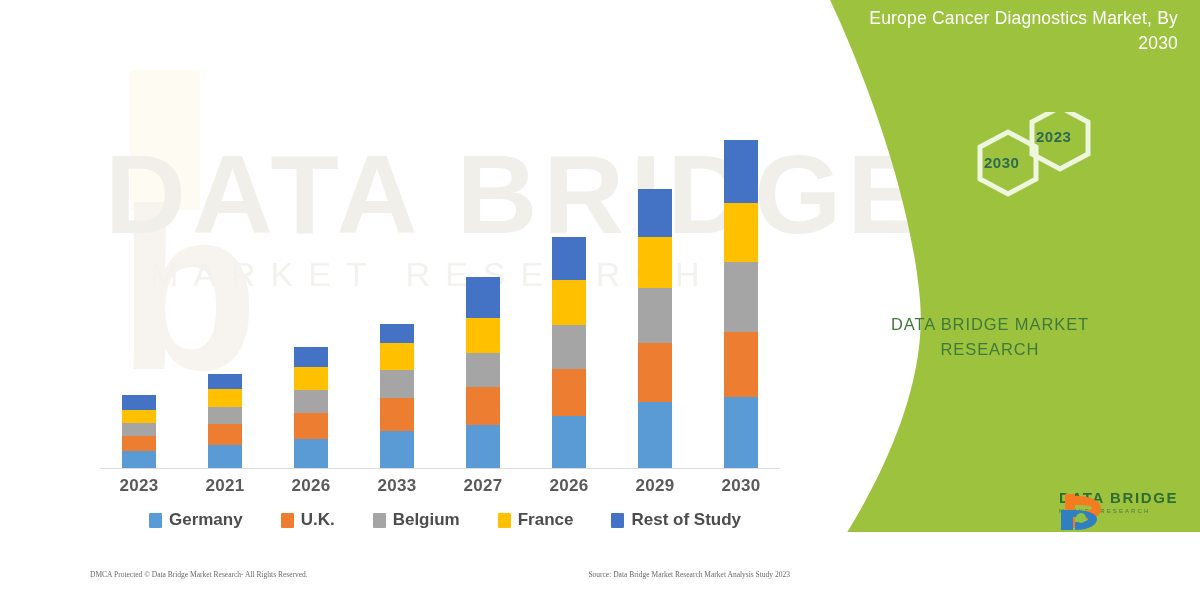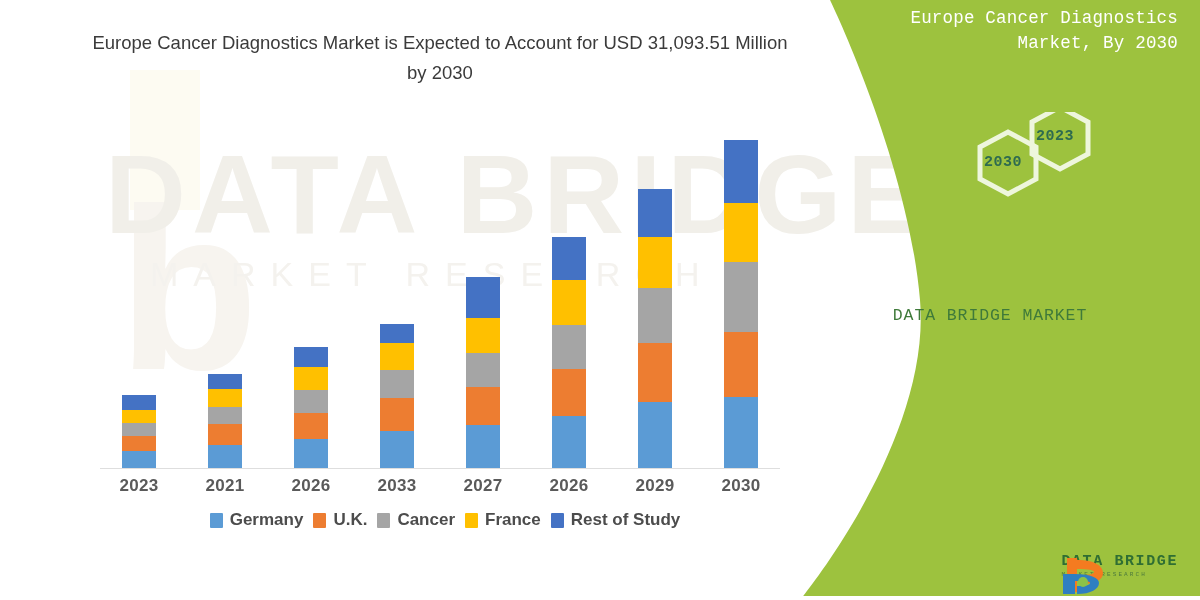--- a/index.html
+++ b/index.html
@@ -8,38 +8,38 @@
     font-family:"Liberation Sans", sans-serif;
     background:#ffffff;
     overflow:hidden;
     position:relative;
   }
 
   #root { position:relative; width:1200px; height:600px; background:#fff; overflow:hidden; }
 
   
   .green-panel{
-    position:absolute; top:0; right:0; width:420px; height:596px;
-    overflow:hidden; z-index:1;font-family:Liberation Mono, monospace;
+    position:absolute; top:0; right:0; width:420px; height:532px;
+    overflow:hidden; z-index:1;
   }
   .green-panel svg{ position:absolute; top:0; left:0; }
 
   .panel-title{
     position:absolute; top:6px; right:22px; width:330px;
     text-align:right; color:#ffffff;
     font-size:17.5px; line-height:25px; letter-spacing:.2px;
     z-index:3;
   }
   .hexwrap{ position:absolute; top:112px; right:80px; width:200px; height:115px; z-index:3;}
   .hex-label{
     position:absolute; font-size:15px; color:#2e6b4f; font-weight:bold;
     letter-spacing:.5px;
   }
   .dbmr-text{
-    position:absolute; top:303px; right:0; width:420px;
+    position:absolute; top:312px; right:0; width:420px;
     text-align:center; color:#3f7a3a; font-size:16.5px; line-height:25px;
     letter-spacing:.9px; z-index:3;
   }
 
   
   .logo{ position:absolute; bottom:18px; right:22px; z-index:4; display:flex; align-items:center; gap:7px;}
   .logo-text{ display:flex; flex-direction:column; line-height:1; }
   .logo-main{ font-size:15px; letter-spacing:1.6px; color:#2f6e33; font-weight:bold;}
   .logo-sub{ font-size:6px; letter-spacing:2.1px; color:#4d7a3c; margin-top:3px;}
 
@@ -83,21 +83,21 @@
     position:absolute; left:100px; top:476px; width:680px; z-index:2;
     display:flex; justify-content:space-between;
   }
   .xlabel{
     width:78px; text-align:center; font-size:17px; font-weight:bold; color:#5a5a5a;
     letter-spacing:.3px;
   }
 
   .legend{
     position:absolute; left:100px; top:510px; width:690px; z-index:2;
-    display:flex; align-items:center; justify-content:center; gap:10px;
+    display:flex; align-items:center; justify-content:center; gap:38px;
   }
   .legend-item{ display:flex; align-items:center; gap:7px; }
   .legend-swatch{ width:13px; height:15px; border-radius:1px; }
   .legend-label{ font-size:17px; font-weight:bold; color:#4c4c4c; }
 
   .footer{
     position:absolute; left:90px; top:570px; width:700px; z-index:2;
     display:flex; justify-content:space-between; align-items:center;
     font-size:7.5px; color:#6a6a6a; font-family:"Liberation Serif", serif;
   }
@@ -123,38 +123,38 @@
       <svg width="200" height="115" viewBox="0 0 200 115">
         <polygon points="60,35 88,20 116,35 116,67 88,82 60,67" fill="none" stroke="#eef6dd" stroke-width="5"></polygon>
         <polygon points="112,10 140,-5 168,10 168,42 140,57 112,42" fill="none" stroke="#eef6dd" stroke-width="5"></polygon>
       </svg>
       <span class="hex-label" style="left:64px; top:42px;">2030</span>
       <span class="hex-label" style="left:116px; top:16px;">2023</span>
     </div>
 
     <div class="dbmr-text">
       <div>DATA BRIDGE MARKET</div>
+      <div>RESEARCH</div>
     </div>
 
     <div class="logo">
       <svg width="46" height="42" viewBox="0 0 46 42">
         <path d="M6 4 L16 4 L16 38 L6 38 Z" fill="#F47B20"></path>
         <path d="M16 6 C34 6 42 12 42 19 C42 26 34 30 20 30 L20 21 C29 21 33 20 33 18 C33 16 28 15 16 15 Z" fill="#F47B20"></path>
         <path d="M2 20 L14 20 L14 40 L2 40 Z" fill="#2F7FC1"></path>
         <path d="M14 20 C30 20 38 24 38 29 C38 35 30 40 16 40 L16 32 C26 32 29 31 29 29 C29 27 24 27 14 27 Z" fill="#2F7FC1"></path>
         <circle cx="22" cy="28" r="5" fill="#8BC34A"></circle>
       </svg>
       <span class="logo-text">
         <span class="logo-main">DATA BRIDGE</span>
         <span class="logo-sub">MARKET RESEARCH</span>
       </span>
     </div>
   </div>
 
-  <div class="chart-title">Europe Cancer Diagnostics Market is Expected to Account for USD 31,093.51 Million by 2030</div>
 
   <div class="axis-line"></div>
   <div class="bars" id="bars">
       <div class="bar-col">
         <div class="bar">
           <div class="seg" style="height: 16.6603px; background: rgb(91, 155, 213);"></div>
           <div class="seg" style="height: 15.619px; background: rgb(237, 125, 49);"></div>
           <div class="seg" style="height: 12.4952px; background: rgb(165, 165, 165);"></div>
           <div class="seg" style="height: 13.5365px; background: rgb(255, 192, 0);"></div>
           <div class="seg" style="height: 14.5778px; background: rgb(68, 114, 196);"></div>
@@ -238,25 +238,29 @@
       <div class="legend-item">
         <span class="legend-swatch" style="background: rgb(91, 155, 213);"></span>
         <span class="legend-label">Germany</span>
       </div>
       <div class="legend-item">
         <span class="legend-swatch" style="background: rgb(237, 125, 49);"></span>
         <span class="legend-label">U.K.</span>
       </div>
       <div class="legend-item">
         <span class="legend-swatch" style="background: rgb(165, 165, 165);"></span>
-        <span class="legend-label">Cancer</span>
+        <span class="legend-label">Belgium</span>
       </div>
       <div class="legend-item">
         <span class="legend-swatch" style="background: rgb(255, 192, 0);"></span>
         <span class="legend-label">France</span>
       </div>
       <div class="legend-item">
         <span class="legend-swatch" style="background: rgb(68, 114, 196);"></span>
         <span class="legend-label">Rest of Study</span>
       </div>
     </div>
 
+  <div class="footer">
+    <span>DMCA Protected © Data Bridge Market Research- All Rights Reserved.</span>
+    <span>Source: Data Bridge Market Research Market Analysis Study 2023</span>
+  </div>
 </div>
 
 </body></html>

